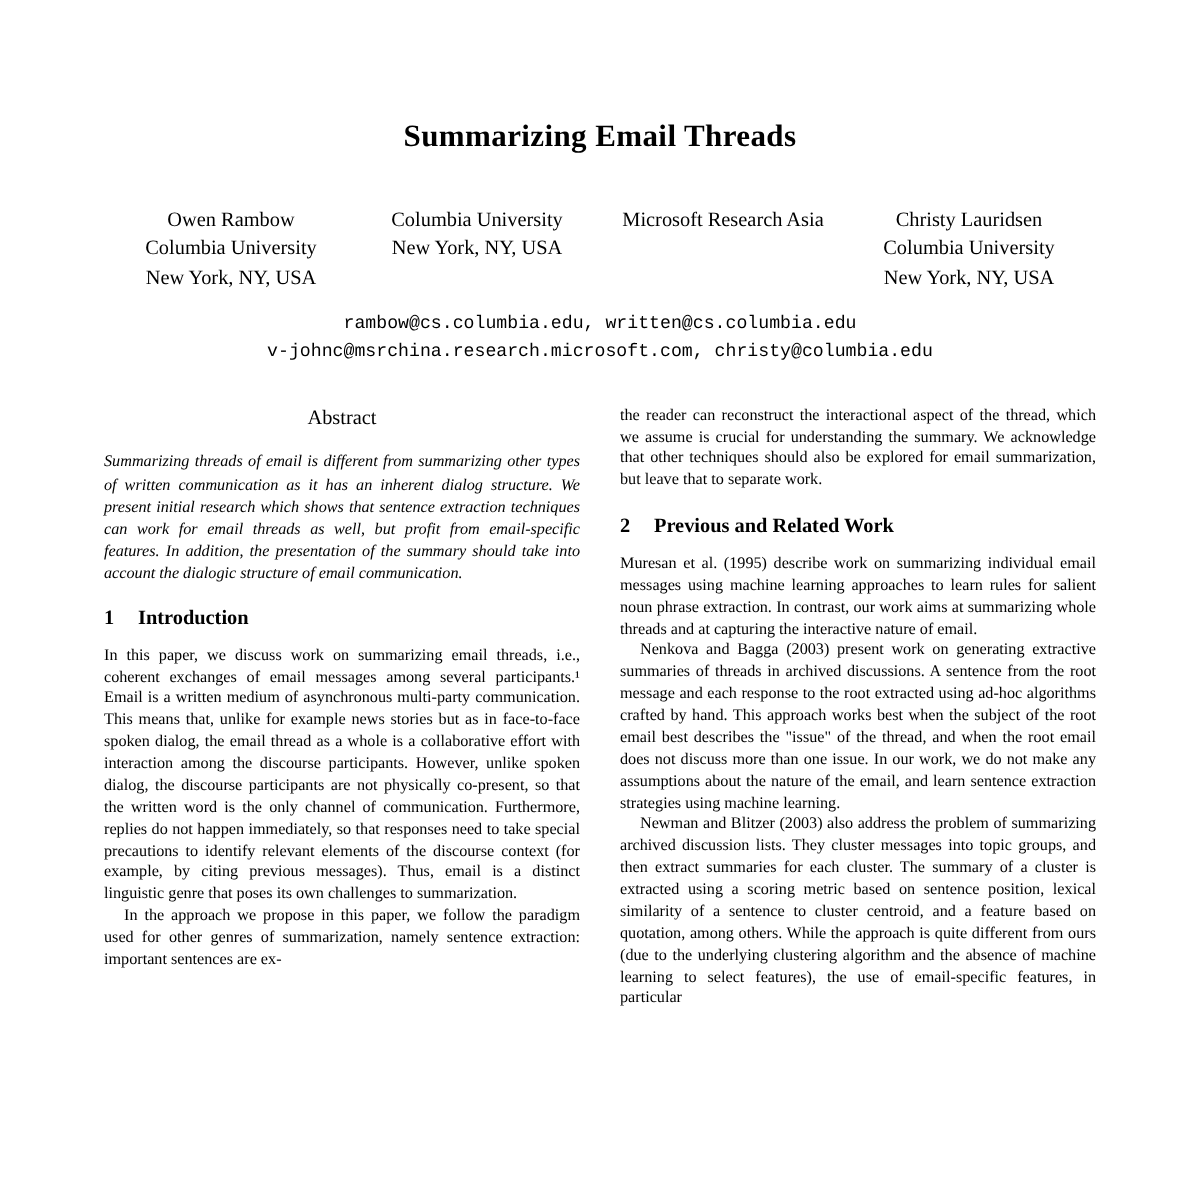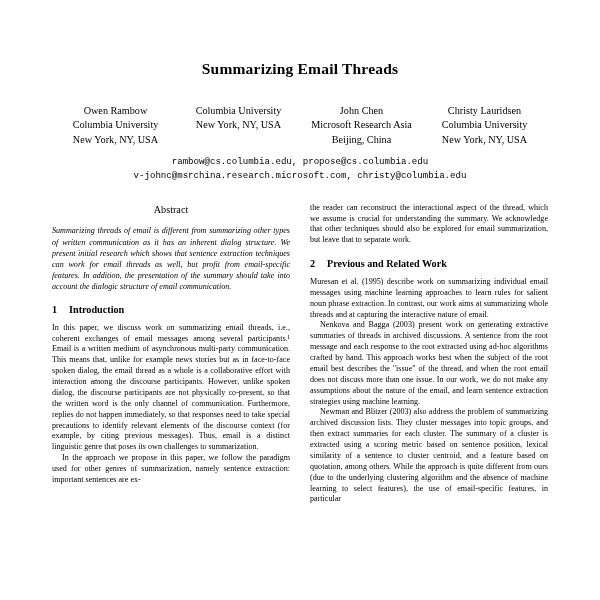--- a/index.html
+++ b/index.html
@@ -105,33 +105,31 @@
     <div class="author">
       <div>Owen Rambow</div>
       <div>Columbia University</div>
       <div>New York, NY, USA</div>
     </div>
     <div class="author">
       <div>Columbia University</div>
       <div>New York, NY, USA</div>
     </div>
     <div class="author">
-      <div>John Chen</div>
       <div>Microsoft Research Asia</div>
-      <div>Beijing, China</div>
     </div>
     <div class="author">
       <div>Christy Lauridsen</div>
       <div>Columbia University</div>
       <div>New York, NY, USA</div>
     </div>
   </div>
 
   <div class="emails">
-    <div>rambow@cs.columbia.edu, propose@cs.columbia.edu</div>
+    <div>rambow@cs.columbia.edu, written@cs.columbia.edu</div>
     <div>v-johnc@msrchina.research.microsoft.com, christy@columbia.edu</div>
   </div>
 
   <div class="columns">
 
     <div class="col">
       <div class="sec-head-abs">Abstract</div>
       <div class="abstract-body">Summarizing threads of email is different from summarizing other types of written communication as it has an inherent dialog structure. We present initial research which shows that sentence extraction techniques can work for email threads as well, but profit from email-specific features. In addition, the presentation of the summary should take into account the dialogic structure of email communication.</div>
 
       <div class="sec-head">

